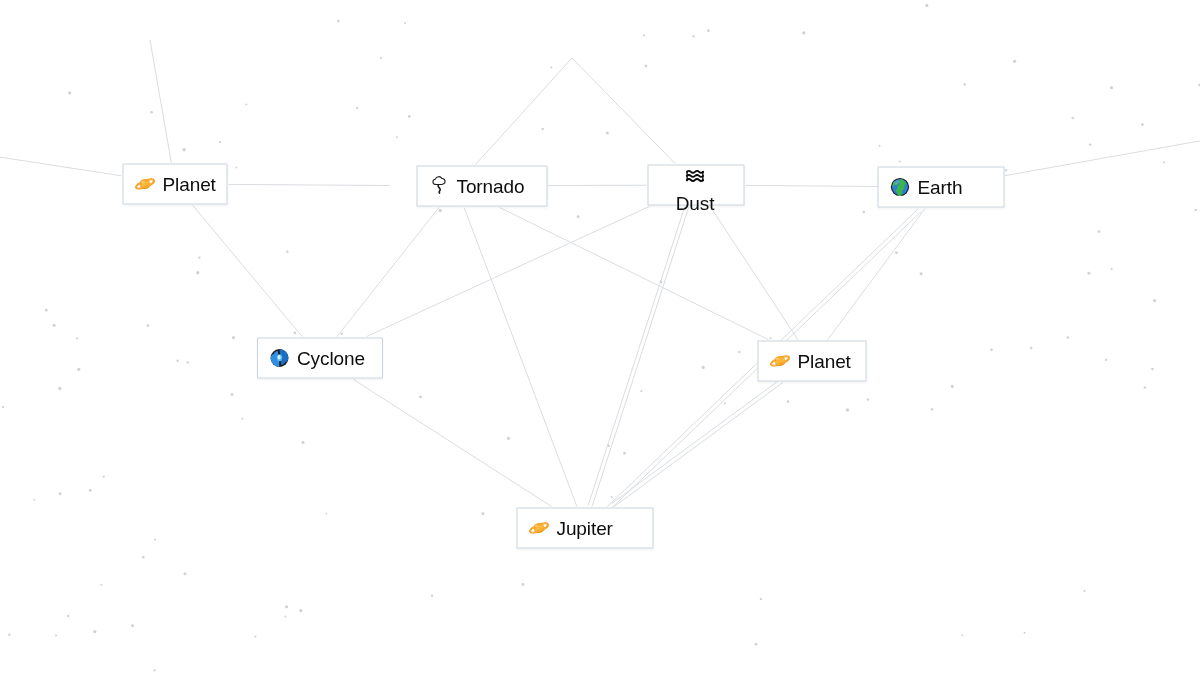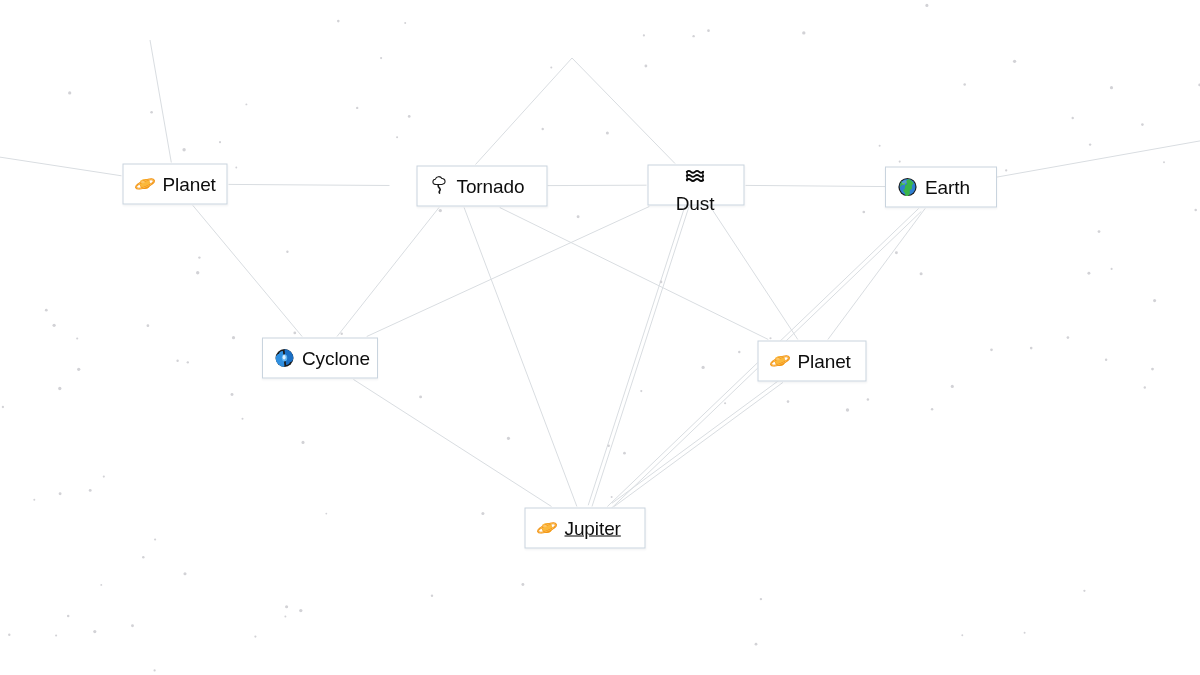--- a/index.html
+++ b/index.html
@@ -247,33 +247,33 @@
               <path d="M2.6 16.6c1.6-1.5 3.1-1.5 4.7 0s3.1 1.5 4.7 0 3.1-1.5 4.7 0 3.1 1.5 4.7 0"></path>
             </g>
             <g stroke="#0b0b0b" stroke-width="1.5" fill="none">
               <path d="M3 6.3v11.6"></path>
               <path d="M21 6.3v11.6"></path>
             </g>
           </svg>
         </span>
         <span class="node-label">Dust</span>
       </div>
-      <div class="node" style="left: 941px; top: 187px; width: 112px;">
+      <div class="node" style="left: 941px; top: 187px; width: 127px;">
         <span class="node-icon">
           <svg viewBox="0 0 24 24">
             <circle cx="12" cy="12" r="10.4" fill="#1a1a1a"></circle>
             <circle cx="12" cy="12" r="9.1" fill="#2f7fd1"></circle>
             <path d="M12.6 2.9c-.6 1.1-1.9 1.5-2.1 2.7-.2 1.3 1.2 1.6 1.1 2.8-.1 1.2-1.8 1.1-2.4 2.1-.6 1 .2 2.1-.2 3.2-.4 1.1-1.9 1.3-1.8 2.6.1 1.3 1.6 1.8 2 3 .3.9.1 1.8.5 2.6 1 .3 2 .4 3.1.3.4-1.1 1.5-1.7 1.9-2.8.4-1.2-.5-2.3-.1-3.4.4-1.2 2-1.3 2.5-2.4.5-1.1-.4-2.2-.1-3.3.3-1 1.5-1.3 2-2.2-.9-2.4-2.9-4.3-5.4-5.1z" fill="#3ab54a"></path>
             <path d="M5.1 5.4c.7.7.5 1.9 1.4 2.3.9.4 1.8-.6 2.5.1.6.6-.2 1.6-.9 1.9-.8.3-1.7-.2-2.5.2-.9.4-1 1.6-1.9 2-.4-2.3.4-4.7 1.4-6.5z" fill="#3ab54a"></path>
             <ellipse cx="8.4" cy="6.6" rx="3.1" ry="2.1" fill="#ffffff" opacity="0.18" transform="rotate(-28 8.4 6.6)"></ellipse>
           </svg>
         </span>
         <span class="node-label">Earth</span>
       </div>
-      <div class="node" style="left: 320px; top: 358px; width: 116px;">
+      <div class="node" style="left: 320px; top: 358px; width: 126px;">
         <span class="node-icon">
           <svg viewBox="0 0 24 24">
             <circle cx="12" cy="12" r="10.2" fill="#1b1b1b"></circle>
             <path d="M12 1.9c5.6 0 10.1 4.5 10.1 10.1 0 3.1-2.3 5-4.7 5-1.3 0-2.3-.6-2.3-1.6 0-.8.6-1.2 1.4-1.2 1.1 0 1.9.8 1.9 2.1 0 2.1-2.1 3.6-4.6 3.6" fill="#1a6fc4"></path>
             <path d="M12 22.1C6.4 22.1 1.9 17.6 1.9 12c0-3.1 2.3-5 4.7-5 1.3 0 2.3.6 2.3 1.6 0 .8-.6 1.2-1.4 1.2-1.1 0-1.9-.8-1.9-2.1 0-2.1 2.1-3.6 4.6-3.6" fill="#2f8fe0"></path>
             <ellipse cx="12" cy="11.8" rx="3.1" ry="4.1" fill="#5fb3ef"></ellipse>
             <ellipse cx="11.6" cy="11.2" rx="1.7" ry="2.6" fill="#ddf0ff"></ellipse>
           </svg>
         </span>
         <span class="node-label">Cyclone</span>
@@ -285,21 +285,21 @@
             <ellipse cx="12" cy="11.2" rx="6.1" ry="5.0" fill="#fbb83b"></ellipse>
             <g transform="rotate(-22 12 12)">
               <ellipse cx="12" cy="12" rx="11" ry="3.5" fill="none" stroke="#ef8a09" stroke-width="2.1"></ellipse>
               <ellipse cx="12" cy="12" rx="11" ry="3.5" fill="none" stroke="#ffc861" stroke-width="0.8"></ellipse>
             </g>
             <ellipse cx="9.6" cy="9.6" rx="2.1" ry="1.4" fill="#ffd07a" opacity="0.75"></ellipse>
           </svg>
         </span>
         <span class="node-label">Planet</span>
       </div>
-      <div class="node" style="left: 585px; top: 528px; width: 121px; text-decoration: underline;">
+      <div class="node" style="left: 585px; top: 528px; width: 137px;">
         <span class="node-icon">
           <svg viewBox="0 0 24 24">
             <ellipse cx="12" cy="12.4" rx="6.1" ry="5.4" fill="#f59a12"></ellipse>
             <ellipse cx="12" cy="11.2" rx="6.1" ry="5.0" fill="#fbb83b"></ellipse>
             <g transform="rotate(-22 12 12)">
               <ellipse cx="12" cy="12" rx="11" ry="3.5" fill="none" stroke="#ef8a09" stroke-width="2.1"></ellipse>
               <ellipse cx="12" cy="12" rx="11" ry="3.5" fill="none" stroke="#ffc861" stroke-width="0.8"></ellipse>
             </g>
             <ellipse cx="9.6" cy="9.6" rx="2.1" ry="1.4" fill="#ffd07a" opacity="0.75"></ellipse>
           </svg>

